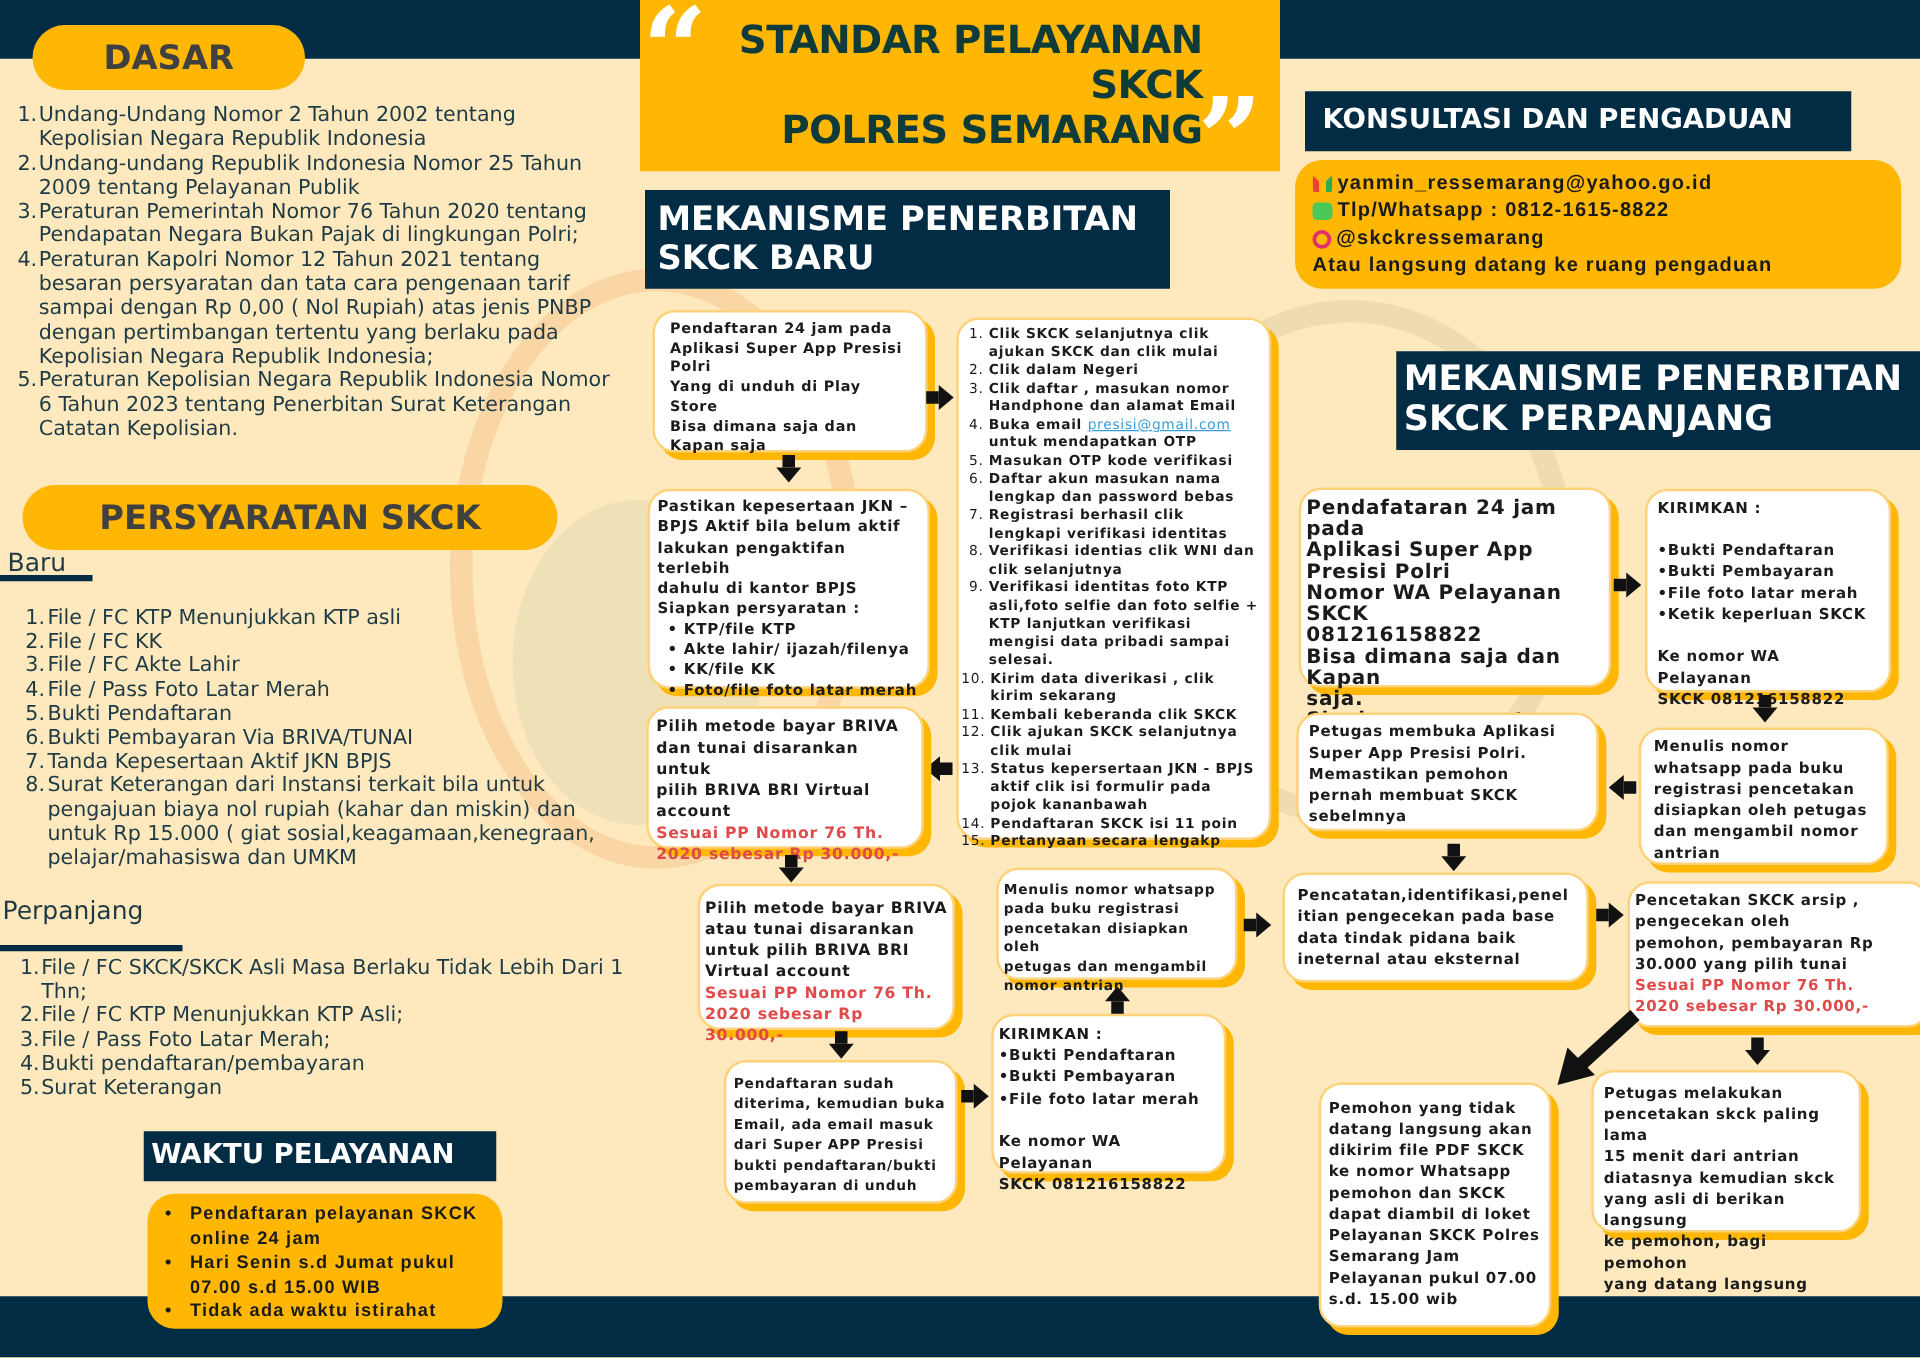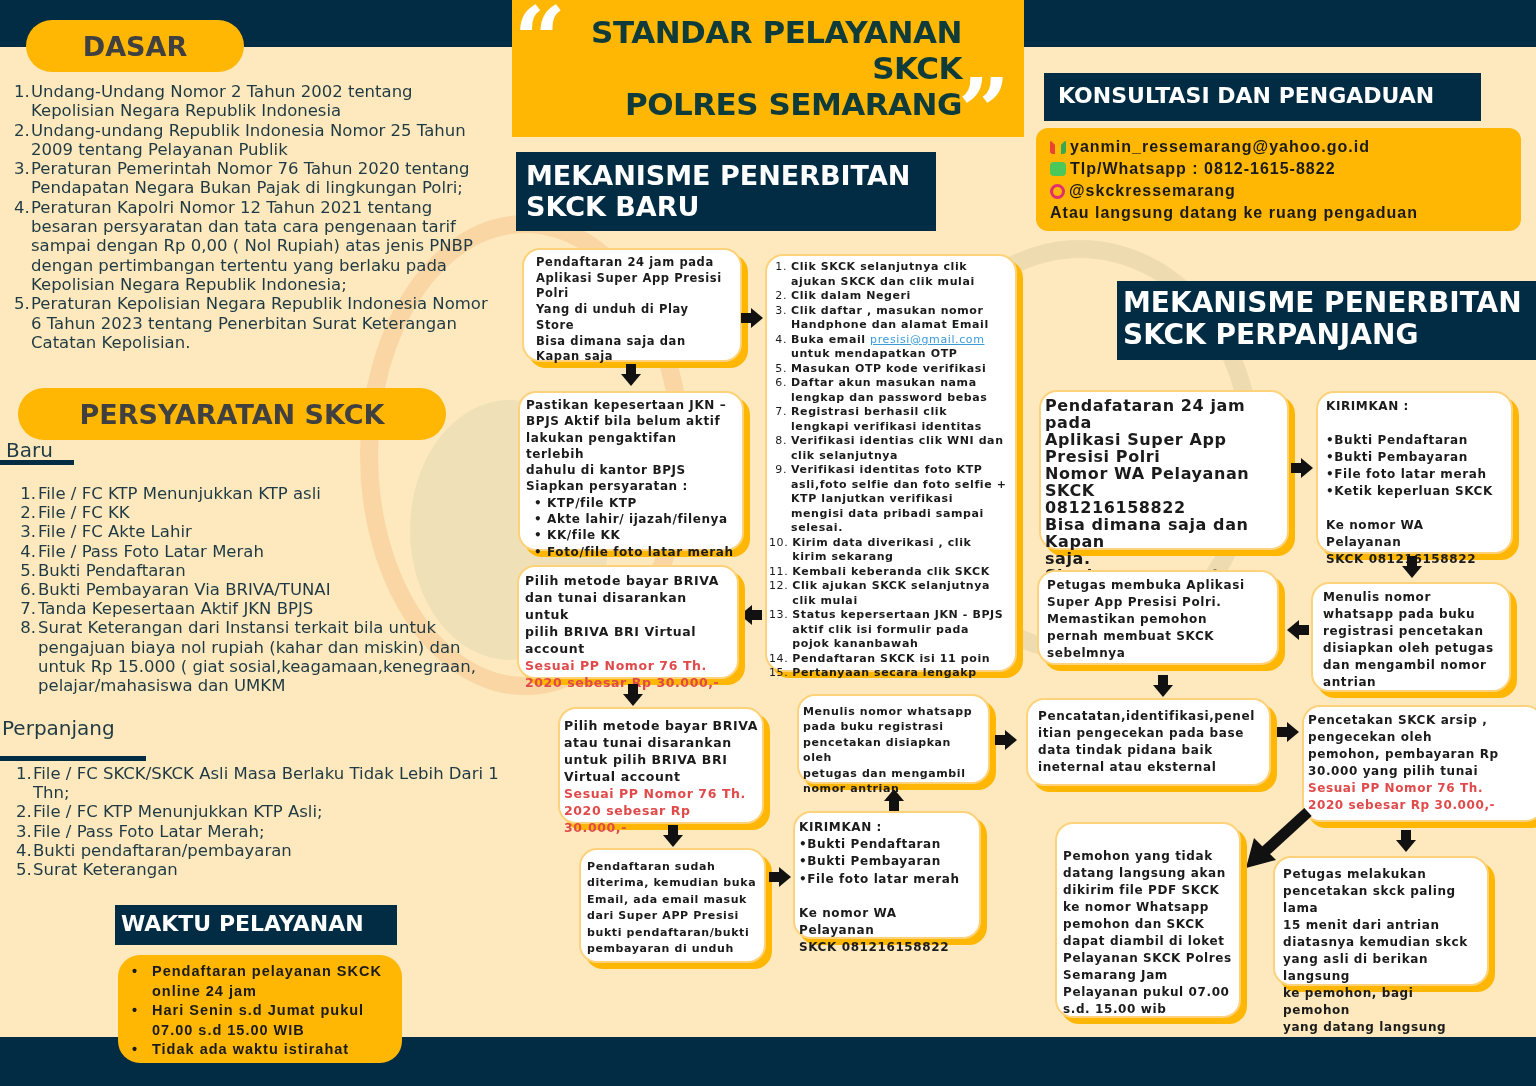--- a/index.html
+++ b/index.html
@@ -64,21 +64,21 @@
   .arr-l::after { content: ""; position: absolute; left: 0; top: 0; border-right: 12px solid #111; border-top: 10px solid transparent; border-bottom: 10px solid transparent; }
   .arr-d { position: absolute; }
   .arr-d::before { content: ""; position: absolute; left: 5px; top: 0; width: 10px; height: 10px; background: #111; }
   .arr-d::after { content: ""; position: absolute; left: 0; top: 10px; border-top: 12px solid #111; border-left: 10px solid transparent; border-right: 10px solid transparent; }
   .arr-u { position: absolute; }
   .arr-u::before { content: ""; position: absolute; left: 5px; top: 12px; width: 10px; height: 10px; background: #111; }
   .arr-u::after { content: ""; position: absolute; left: 0; top: 0; border-bottom: 12px solid #111; border-left: 10px solid transparent; border-right: 10px solid transparent; }
 
   .contact-box {
     position: absolute; left: 1036px; top: 128px; width: 485px; height: 103px;
-    background: #ffb703; border-radius: 12px; padding: 8px 14px;
+    background: #ffb703; border-radius: 22px; padding: 8px 14px;
     font-family: "Liberation Sans", sans-serif; font-weight: 700; font-size: 16px; letter-spacing: 1px; color: #1a1a1a;
   }
   .contact-row { display: flex; align-items: center; height: 22px; }
   .ico { display: inline-block; width: 16px; height: 14px; margin-right: 4px; border-radius: 3px; }
   .ico-mail { background: linear-gradient(90deg,#ea4335 0 33%,#fbbc05 33% 66%,#34a853 66%); clip-path: polygon(0 0,50% 55%,100% 0,100% 100%,0 100%); }
   .ico-wa { background: #4cc85a; border-radius: 4px; }
   .ico-ig { border-radius: 50%; border: 3px solid #e1306c; background: transparent; width: 15px; height: 15px; }
 
   .waktu-box {
     position: absolute; left: 118px; top: 955px; width: 284px; height: 108px;
@@ -460,21 +460,21 @@
       <div class="red">2020 sebesar Rp 30.000,-</div>
     </div>
 </div>
 
 <svg style="position:absolute;left:1244px;top:808px;" width="70" height="62" viewBox="0 0 70 62">
   <line x1="64" y1="4" x2="18" y2="46" stroke="#111" stroke-width="11"></line>
   <polygon points="2,60 10,30 32,52" fill="#111"></polygon>
 </svg>
 <div class="arr-d" style="left:1396px;top:830px;"></div>
 
-<div class="box" id="p-box7" style="left:1055px;top:822px;width:186px;height:196px;padding:24px 6px;font-size:12px;line-height:17px;">
+<div class="box" id="p-box7" style="left:1055px;top:866px;width:186px;height:196px;padding:10px 6px;font-size:12px;line-height:17px;">
     <div>Pemohon yang tidak</div>
     <div>datang langsung akan</div>
     <div>dikirim file PDF  SKCK</div>
     <div>ke nomor Whatsapp</div>
     <div>pemohon dan SKCK</div>
     <div>dapat diambil di loket</div>
     <div>Pelayanan SKCK Polres</div>
     <div>Semarang Jam</div>
     <div>Pelayanan pukul 07.00</div>
     <div>s.d. 15.00 wib</div>

